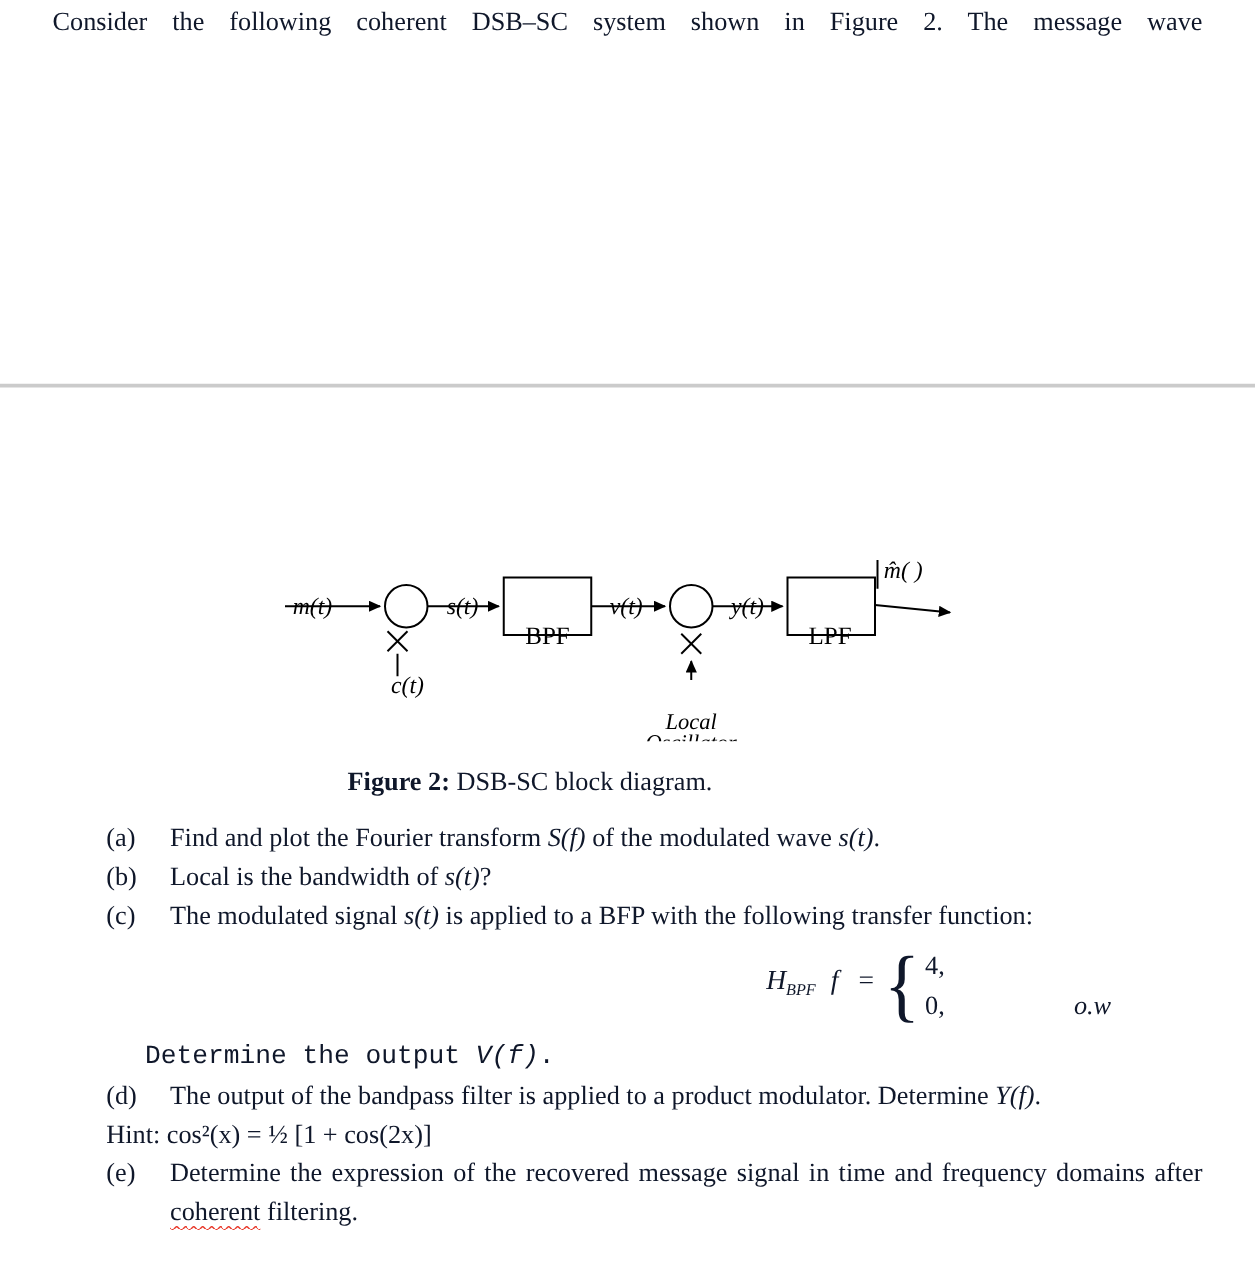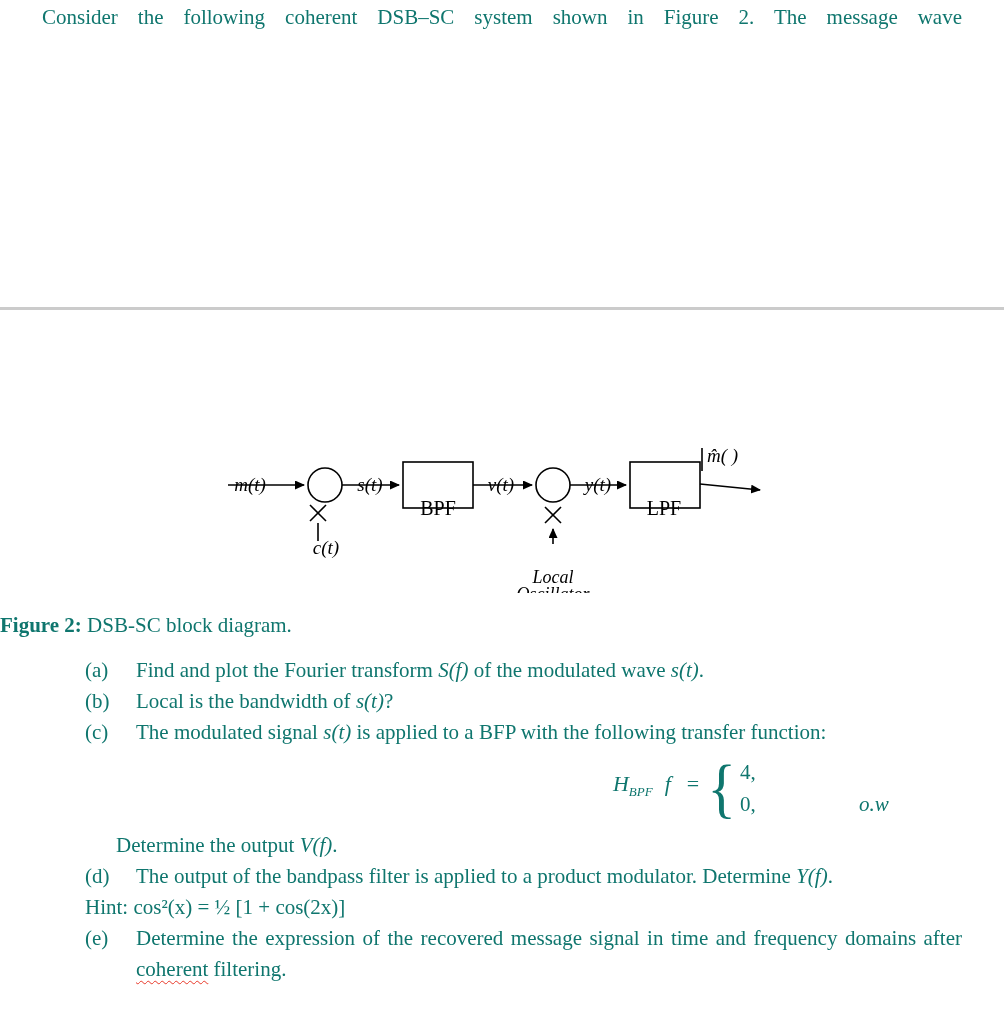--- a/index.html
+++ b/index.html
@@ -1,19 +1,19 @@
 <!DOCTYPE html>
 <html><head>
 <meta charset="utf-8">
 <style>
   * { margin:0; padding:0; box-sizing:border-box; }
   html,body { background:#fff; }
   .page {
     position:relative; width:1004px; height:1024px; background:#fff;
-    font-family:"Liberation Serif", serif; font-size:21px; color:#0f766e; overflow:hidden;
+    font-family:"Liberation Serif", serif; font-size:21px; color:#0f172a; overflow:hidden;
   }
   .it { font-style:italic; }
   .bold { font-weight:bold; }
   .squiggle {
     text-decoration:underline; text-decoration-style:wavy;
     text-decoration-color:#e8392a; text-decoration-thickness:1px; text-underline-offset:4px;
   }
   .intro { position:absolute; top:2px; left:42px; width:920px; line-height:31px; }
   .jline { text-align:justify; text-align-last:justify; }
   .divider { position:absolute; top:307px; left:0; width:1004px; height:3px; background:#cbcbcb; }
@@ -21,28 +21,28 @@
   .diagram { position:absolute; left:200px; top:440px; }
   .diagram line { stroke:#000; stroke-width:1.6; }
   .diagram circle { fill:#fff; stroke:#000; stroke-width:1.6; }
   .diagram rect { fill:none; stroke:#000; stroke-width:1.6; }
   .diagram .clipbox { fill:#fff; stroke:none; }
   .diagram text { font-family:"Liberation Serif", serif; fill:#000; }
   .diagram .sig { font-style:italic; font-size:19px; }
   .diagram .blk { font-size:20px; }
   .diagram .osc { font-style:italic; font-size:18px; }
 
-  .caption { position:absolute; top:610px; left:0; width:816px; text-align:left; line-height:30px; }
+  .caption { position:absolute; top:610px; left:16px; width:816px; text-align:center; line-height:30px; }
 
   .questions { position:absolute; top:655px; left:85px; width:877px; line-height:31px; }
   .qrow { display:flex; }
   .qlabel { width:31px; flex-shrink:0; }
   .qbody { flex:1;margin-left:20px; }
   .justify { text-align:justify; }
-  .indent { padding-left:31px; }
+  .indent { padding-left:31px;font-family:Liberation Mono, monospace; }
   .center { text-align:left; }
 
   .equation { display:flex; justify-content:flex-end; align-items:center; padding:10px 0 12px 0; }
   .eq-lhs { display:inline-block; font-size:22px; }
   .eq-h { font-style:italic; }
   .eq-sub { font-style:italic; font-size:13px; }
   .eq-f { font-style:italic; margin:0 16px 0 12px; }
   .eq-eqs { margin-right:8px; }
   .brace { font-size:60px; line-height:60px; font-weight:400; transform:scaleY(1.08); }
   .cases { display:inline-flex; flex-direction:column; gap:4px; margin-left:4px; }

